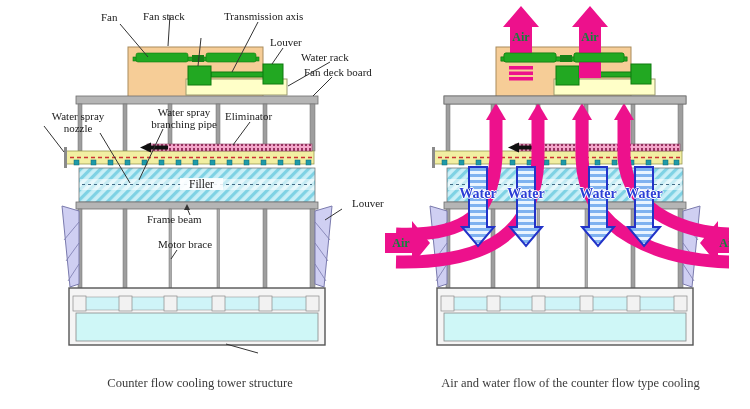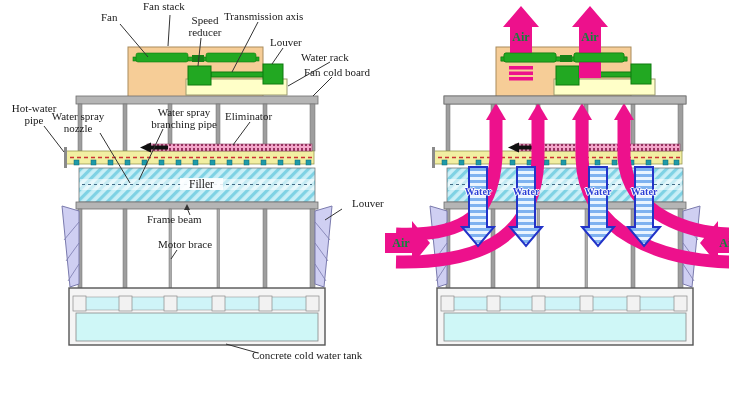--- a/index.html
+++ b/index.html
@@ -5,21 +5,21 @@
   html,body{margin:0;padding:0;background:#fff;}
   #stage{position:relative;width:729px;height:409px;background:#fff;overflow:hidden;
          font-family:Liberation Serif, serif;}
   #stage svg{position:absolute;left:0;top:0;}
   .lbl{position:absolute;font-size:11px;line-height:1.08;color:#1a1a1a;white-space:nowrap;}
   .ml{white-space:pre-line;text-align:center;}
   .filler-lbl{background:rgba(255,255,255,.85);padding:0 9px;font-size:11.5px;}
   .cap{position:absolute;font-size:12.5px;color:#3a3a3a;text-align:center;}
   .flowtxt{position:absolute;font-weight:bold;transform:translateX(-50%);}
   .airtxt{color:#15803d;font-size:12px;}
-  .watertxt{color:#2b3fd6;font-size:10px;
+  .watertxt{color:#2b3fd6;font-size:14px;
     text-shadow:-1px 0 #fff,1px 0 #fff,0 -1px #fff,0 1px #fff;}
 </style>
 </head>
 <body>
 
 <div id="stage">
 
 <svg width="750" height="409" viewBox="0 0 750 409" xmlns="http://www.w3.org/2000/svg">
   <defs>
     <pattern id="hatch" width="7" height="7" patternUnits="userSpaceOnUse" patternTransform="rotate(45)">
@@ -189,42 +189,39 @@
     <rect x="504" y="53" width="52" height="9" rx="2" fill="#22A822" stroke="#0E7A0E" stroke-width="0.6"></rect>
     <rect x="574" y="53" width="50" height="9" rx="2" fill="#22A822" stroke="#0E7A0E" stroke-width="0.6"></rect>
     <rect x="560" y="55" width="12" height="7" fill="#178217"></rect>
   </g>
 
   <polygon points="385,233 412,233 412,221 430,243 412,265 412,253 385,253" fill="#ED118C"></polygon>
   <polygon points="745,233 718,233 718,221 700,243 718,265 718,253 745,253" fill="#ED118C"></polygon>
 </svg>
 
 <div class="lbl" style="left:101px;top:12px">Fan</div>
-<div class="lbl" style="left:143px;top:1px">Fan stack</div>
-<div class="lbl ml" style="left:176px;top:15px;width:58px">Speed
-reducer</div>
+<div class="lbl" style="left:143px;top:11px">Fan stack</div>
 <div class="lbl" style="left:224px;top:11px">Transmission axis</div>
 <div class="lbl" style="left:270px;top:37px">Louver</div>
 <div class="lbl" style="left:301px;top:52px">Water rack</div>
-<div class="lbl" style="left:304px;top:67px">Fan cold board</div>
-<div class="lbl ml" style="left:4px;top:103px;width:60px">Hot-water
-pipe</div>
+<div class="lbl" style="left:304px;top:67px">Fan deck board</div>
 <div class="lbl ml" style="left:38px;top:111px;width:80px">Water spray
 nozzle</div>
 <div class="lbl ml" style="left:134px;top:107px;width:100px">Water spray
 branching pipe</div>
 <div class="lbl" style="left:225px;top:111px">Eliminator</div>
 <div class="lbl filler-lbl" style="left:180px;top:178px">Filler</div>
 <div class="lbl" style="left:147px;top:214px">Frame beam</div>
 <div class="lbl" style="left:158px;top:239px">Motor brace</div>
 <div class="lbl" style="left:352px;top:198px">Louver</div>
-<div class="lbl" style="left:252px;top:350px">Concrete cold water tank</div>
+<div class="cap" style="left:50px;top:376px;width:300px">Counter flow cooling tower structure</div>
 
 <div class="flowtxt airtxt" style="left:521px;top:30px">Air</div>
 <div class="flowtxt airtxt" style="left:590px;top:30px">Air</div>
 <div class="flowtxt watertxt" style="left:478px;top:186px">Water</div>
 <div class="flowtxt watertxt" style="left:526px;top:186px">Water</div>
 <div class="flowtxt watertxt" style="left:598px;top:186px">Water</div>
 <div class="flowtxt watertxt" style="left:644px;top:186px">Water</div>
 <div class="flowtxt airtxt" style="left:401px;top:236px">Air</div>
 <div class="flowtxt airtxt" style="left:728px;top:236px">Air</div>
+<div class="cap" style="left:408px;top:376px;width:325px">Air and water flow of the counter flow type cooling</div>
 
 </div>
 
 </body></html>

